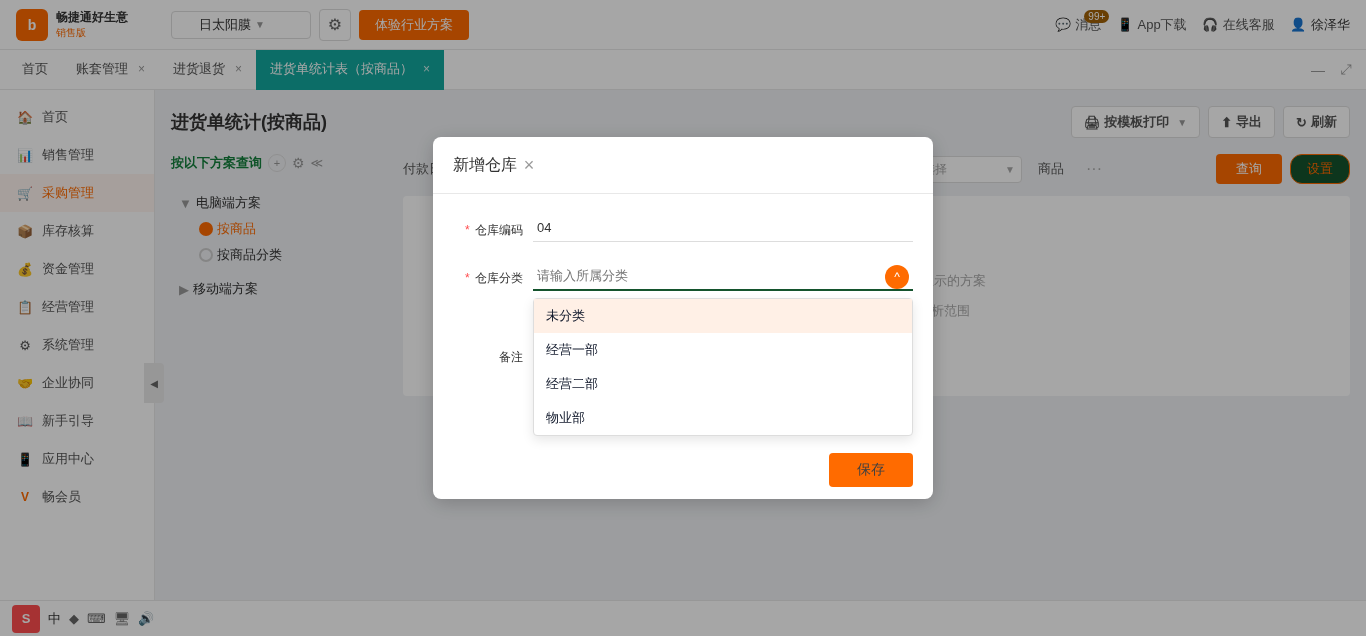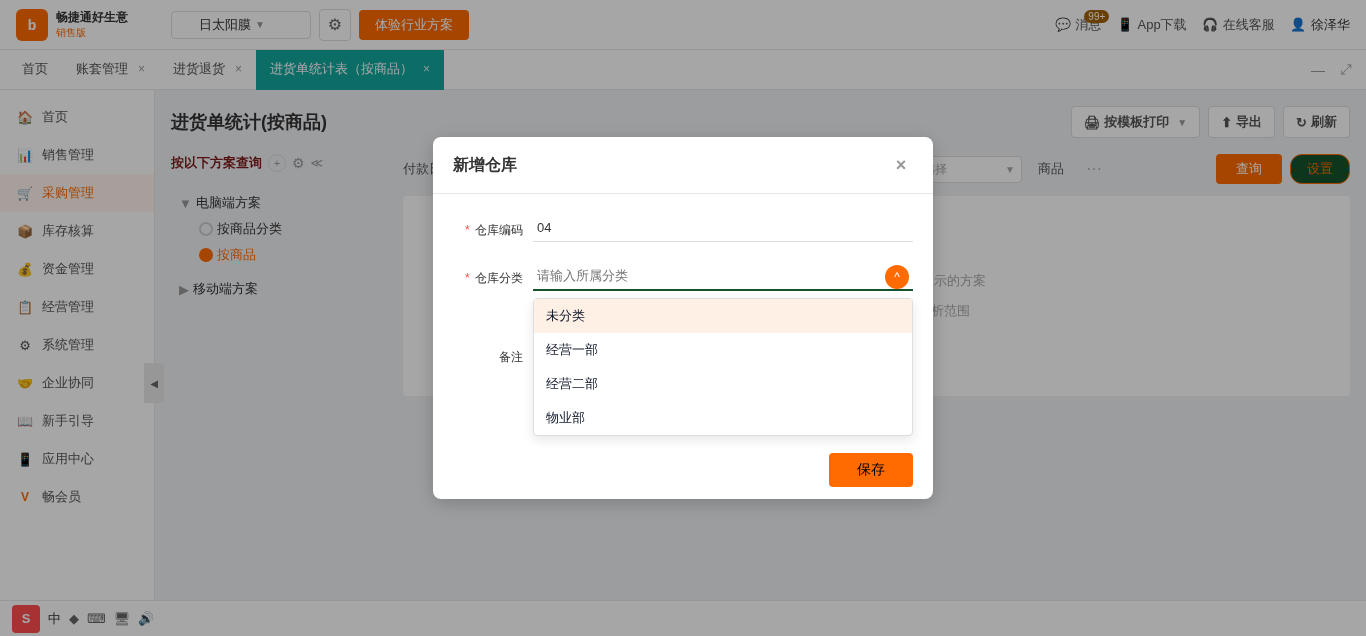--- a/index.html
+++ b/index.html
@@ -181,24 +181,24 @@
 
     
     .modal {
       background: #fff;
       border-radius: 8px;
       width: 500px;
       box-shadow: 0 4px 20px rgba(0,0,0,0.2);
       position: relative;
     }
     .modal-header {
-      display: flex; align-items: center; justify-content: space-between;
+      display: flex; align-items: center; justify-content: flex-start;
       padding: 16px 20px;
       border-bottom: 1px solid #e8e8e8;
-      font-size: 16px; font-weight: bold; color: #333;
+      font-size: 16px; font-weight: normal; color: #333;
     }
     .modal-close {
       font-size: 18px; color: #999; cursor: pointer;
       width: 24px; height: 24px; display: flex; align-items: center; justify-content: center;
     }
     .modal-body { padding: 20px; }
     .form-row {
       display: flex; align-items: flex-start;
       margin-bottom: 20px;
       position: relative;
@@ -254,21 +254,21 @@
       padding: 6px 8px; font-size: 13px; color: #333; resize: none; height: 60px;
     }
 
     
     .modal-footer {
       display: flex; justify-content: flex-end;
       padding: 12px 20px;
       gap: 8px;
     }
     .btn-save {
-      background: #ff6b00; color: #000000; border: none;
+      background: #ff6b00; color: #404040; border: none;
       border-radius: 4px; padding: 8px 28px; font-size: 14px; cursor: pointer;
     }
     .content-grid { display: flex; gap: 12px; }
     .left-panel { width: 220px; flex-shrink: 0; }
     .right-panel { flex: 1; }
     .dotted-input {
       border: none; border-bottom: 1px dotted #ccc;
       padding: 4px 8px; font-size: 12px; min-width: 100px;
       color: #333;
     }
@@ -423,40 +423,40 @@
           <span>↻</span>
           <span>刷新</span>
         </div>
       </div>
     </div>
 
     <div class="content-grid">
 
       <div class="left-panel">
         <div style="display:flex;align-items:center;gap:6px;margin-bottom:10px;">
-          <span style="font-size:13px;color:#7f1d1d;font-weight:bold;">按以下方案查询</span>
+          <span style="font-size:13px;color:#15803d;font-weight:bold;">按以下方案查询</span>
           <span style="border:1px solid #ddd;border-radius:50%;width:18px;height:18px;display:flex;align-items:center;justify-content:center;font-size:11px;color:#999;cursor:pointer;">+</span>
           <span style="font-size:14px;color:#999;cursor:pointer;">⚙</span>
           <span style="font-size:12px;color:#999;cursor:pointer;">≪</span>
         </div>
 
         <div class="scheme-tree">
           <div class="scheme-node">
             <div class="scheme-node parent">
               <span style="color:#999;">▼</span>
               <span>电脑端方案</span>
             </div>
             <div class="scheme-node children">
+              <div class="scheme-child active">
+                <span style="width:14px;height:14px;border-radius:50%;border:2px solid #ff6b00;background:#ff6b00;display:inline-block;"></span>
+                <span>按商品</span>
+              </div>
               <div class="scheme-child">
                 <span style="width:14px;height:14px;border-radius:50%;border:2px solid #ccc;display:inline-block;"></span>
                 <span>按商品分类</span>
-              </div>
-              <div class="scheme-child active">
-                <span style="width:14px;height:14px;border-radius:50%;border:2px solid #ff6b00;background:#ff6b00;display:inline-block;"></span>
-                <span>按商品</span>
               </div>
             </div>
           </div>
 
           <div class="scheme-node" style="margin-top:8px;">
             <div class="scheme-node parent">
               <span style="color:#999;">▶</span>
               <span>移动端方案</span>
             </div>
           </div>

